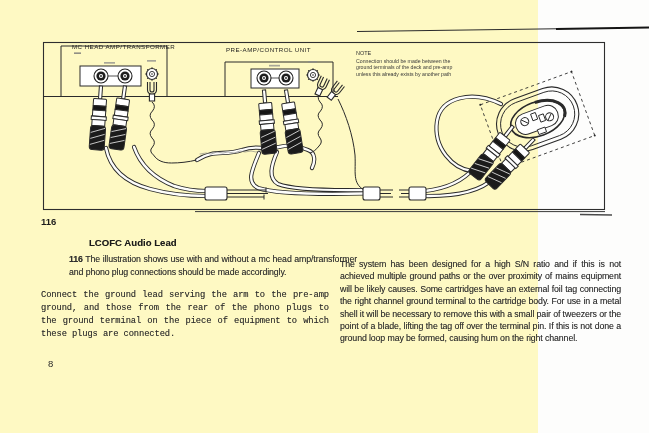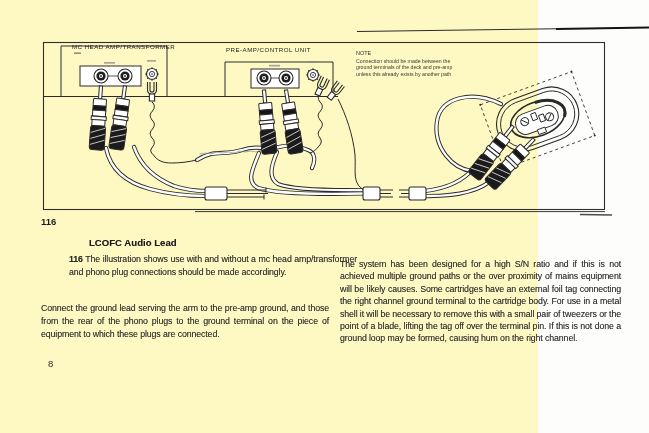--- a/index.html
+++ b/index.html
@@ -6,21 +6,21 @@
   .page{position:relative;width:538px;height:433px;background:#fef9c3;
         font-family:"Liberation Sans", sans-serif;color:#2c2c2c;}
   svg text{font-family:"Liberation Sans", sans-serif;}
   .art{position:absolute;left:0;top:0;}
   .txt{position:absolute;font-size:8.8px;line-height:13px;letter-spacing:-0.12px;
        text-align:justify;color:#2e2e2e;text-shadow:0 0 .4px rgba(0,0,0,.38);}
   .fig-num{position:absolute;left:41px;top:216px;font-size:9.5px;font-weight:bold;color:#1c1c1c;}
   .heading{position:absolute;left:41px;top:237px;font-size:9.6px;font-weight:bold;color:#1a1a1a;
            text-shadow:0 0 .4px rgba(0,0,0,.4);margin-left:48px;}
   .col-left{left:41px;width:288px;}
-  .p1{top:253px;margin-left:28px;} .p2{top:302px;} .p3{top:325px;}
+  .p1{top:253px;margin-left:28px;} .p2{top:289px;font-family:Liberation Mono, monospace;} .p3{top:325px;}
   .col-right{left:340px;top:243px;width:281px;line-height:12.4px;margin-top:15px;}
   .pagenum{position:absolute;left:48px;top:358px;font-size:9.5px;color:#2a2a2a;}
   b.ref{font-weight:bold;}
 </style>
 </head>
 <body>
 
 <div class="page">
 
   <svg class="art" width="649" height="433" viewBox="0 0 649 433">

